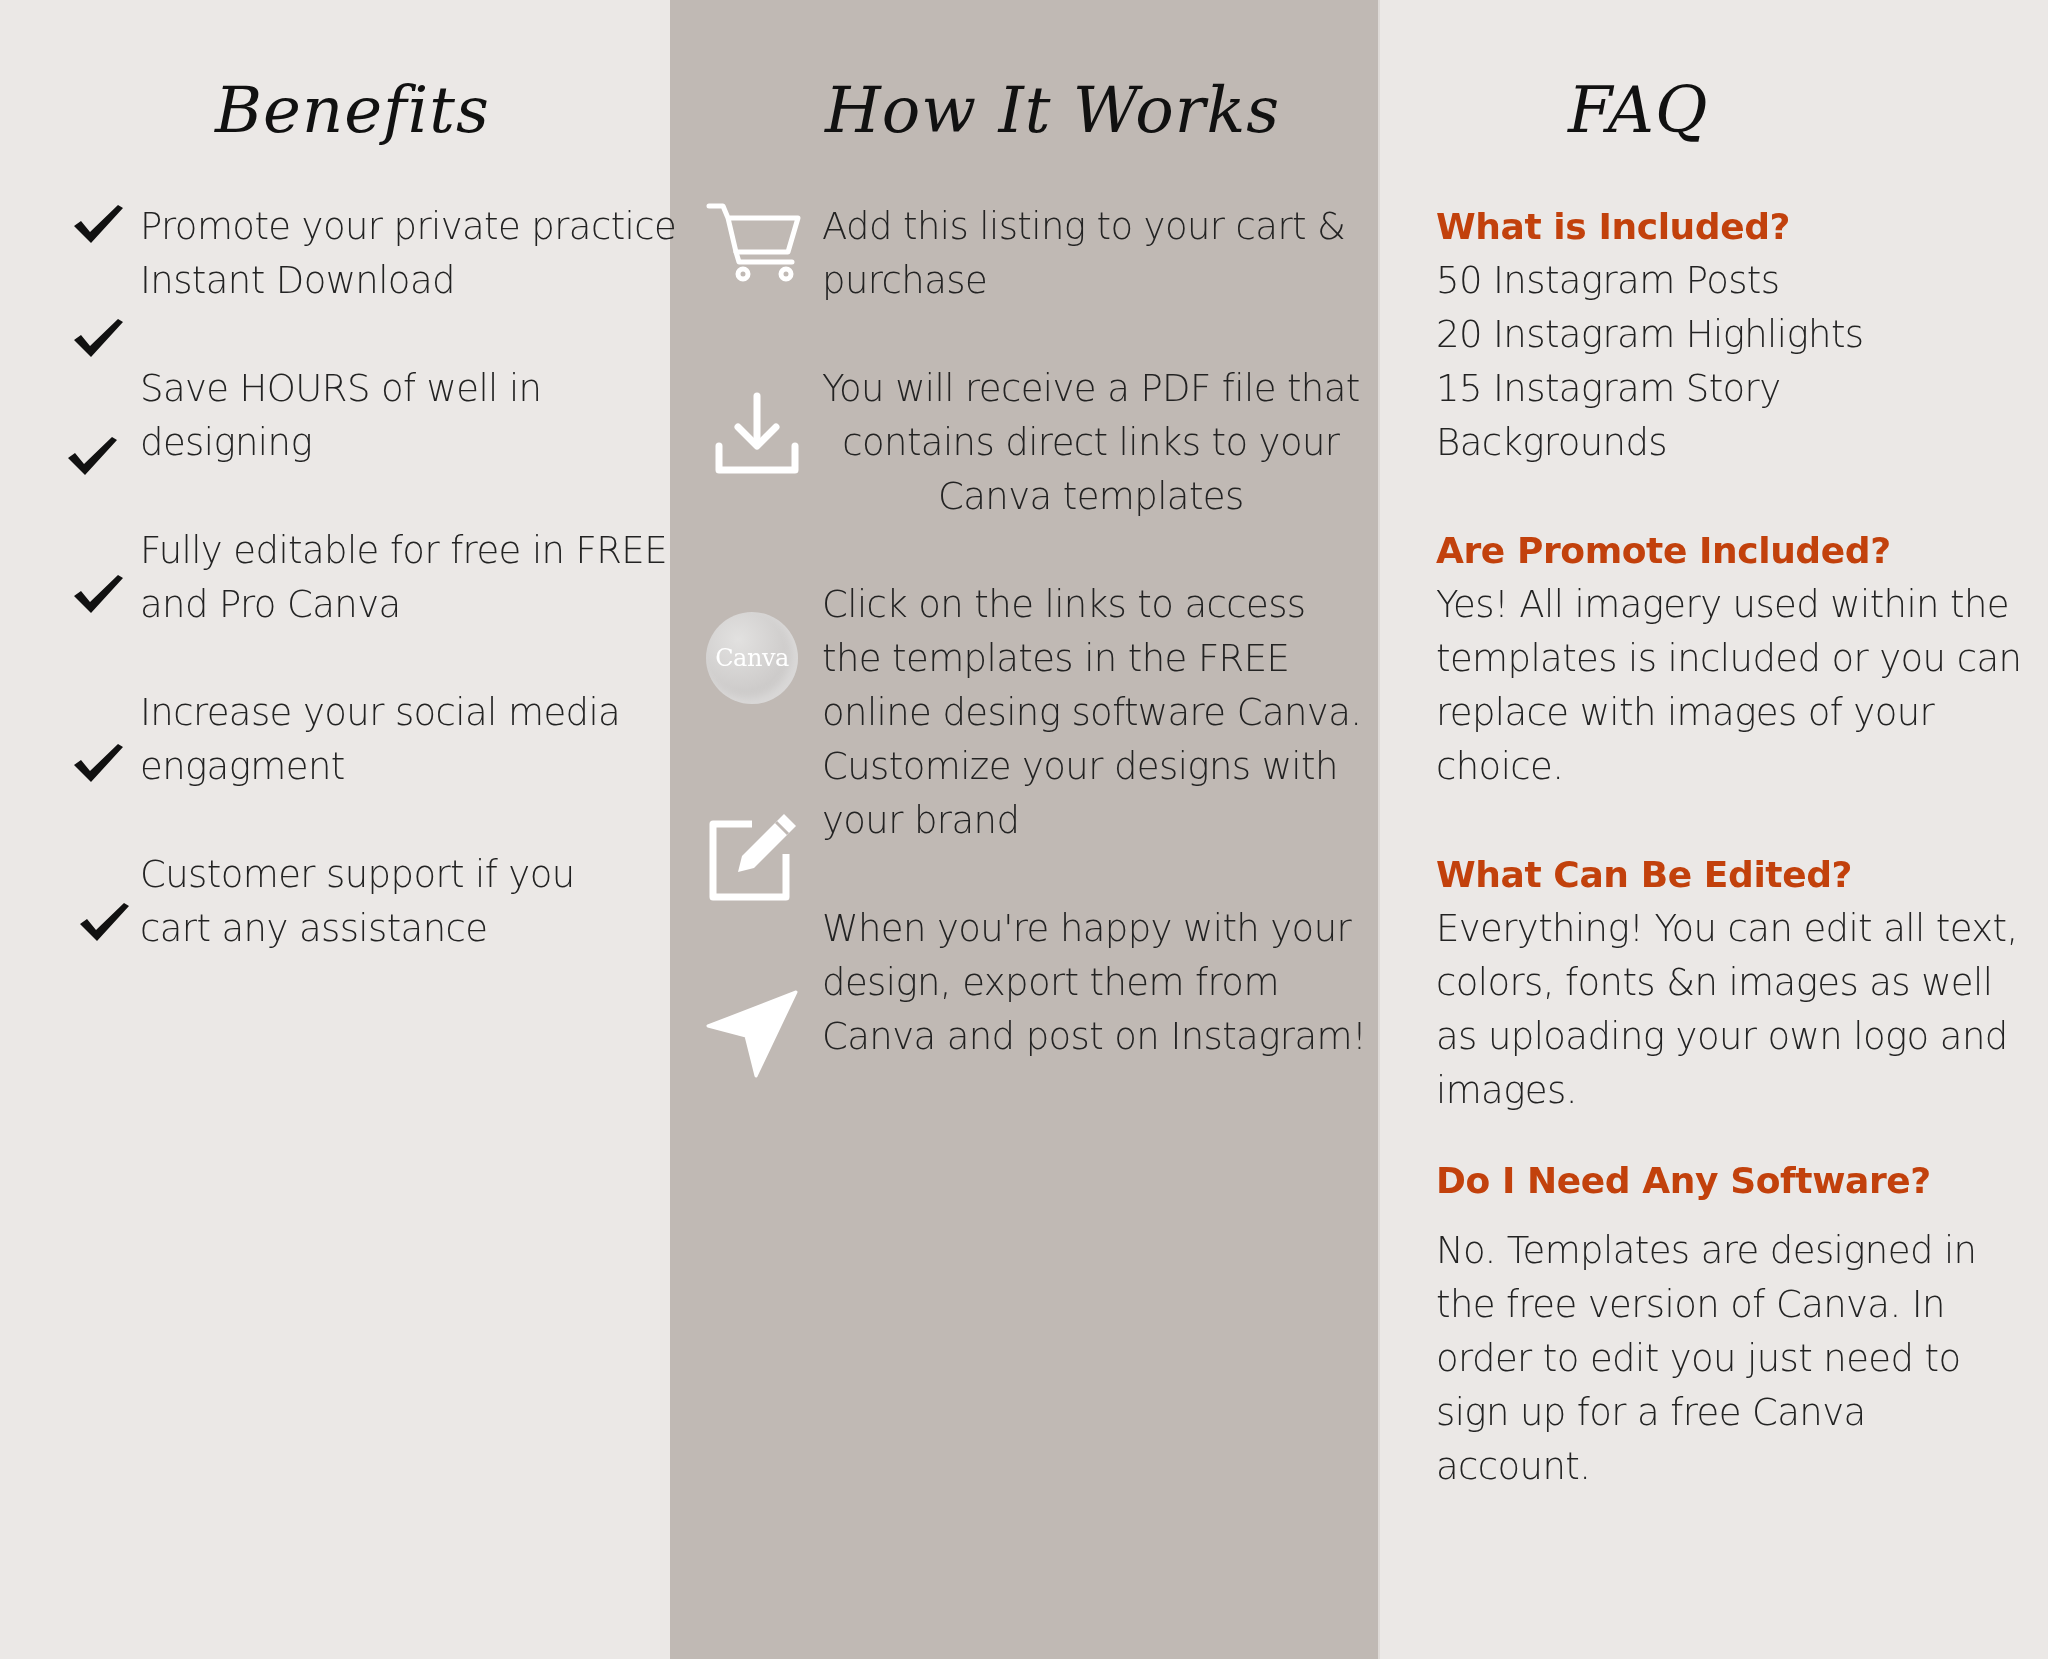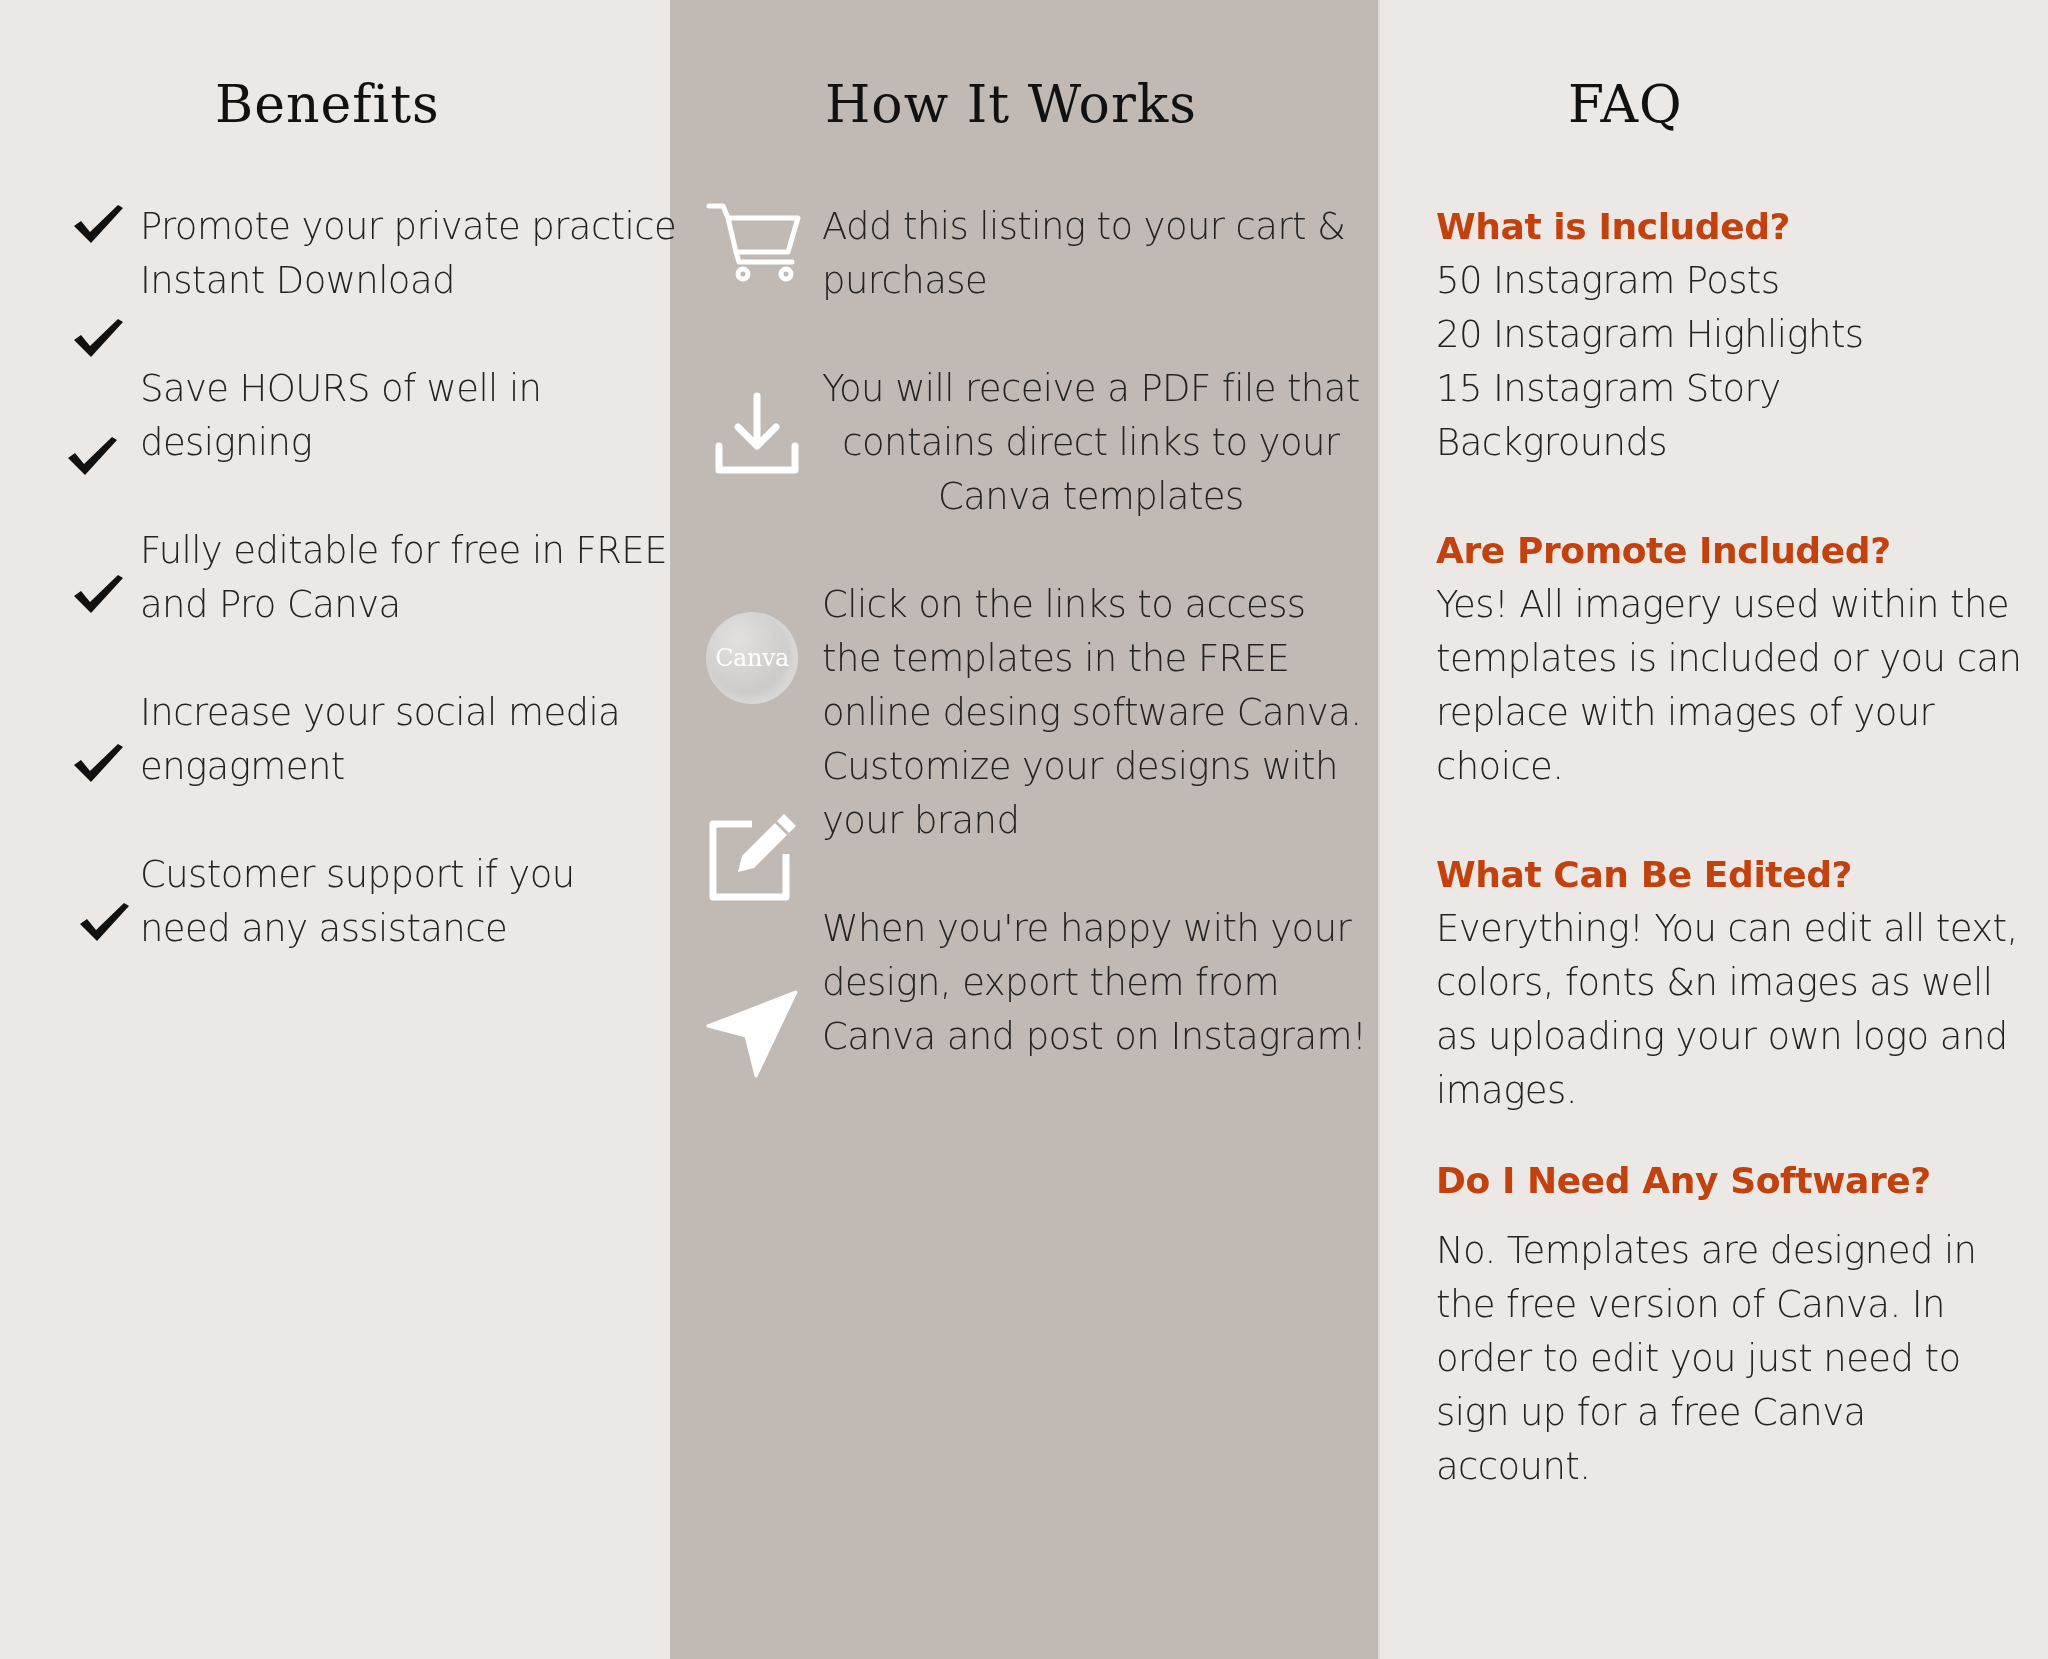--- a/index.html
+++ b/index.html
@@ -10,21 +10,22 @@
     color: #1e1e1e;
   }
   .col { position: absolute; top: 0; height: 1659px; }
   .col-left { left: 0; width: 670px; background: #ebe8e6; }
   .col-mid { left: 670px; width: 708px; background: #c0b9b4; }
   .col-right { left: 1378px; width: 670px; background: #ebe8e6; border-left: 2px solid #dedad7; }
 
   .script-title {
     position: absolute;
     font-family: "DejaVu Serif", serif;
-    font-size: 52px;
+    font-style: italic;
+    font-size: 64px;
     line-height: 1;
     color: #111;
     letter-spacing: 1px;
     white-space: nowrap;
   }
   .t-benefits { left: 215px; top: 78px; }
   .t-how { left: 825px; top: 78px; }
   .t-faq { left: 1568px; top: 78px; }
 
   .body-text {
@@ -116,21 +117,21 @@
 </div>
 <div class="body-text" style="left:140px; top:686px;">Increase your social media
 engagment</div>
 
 <div class="check" style="left:78px; top:900px;">
   <svg viewBox="0 0 52 44">
       <path d="M2 24 L9 19 L18 30 L46 3 L51 6 L19 41 Z" fill="#111"></path>
     </svg>
 </div>
 <div class="body-text" style="left:140px; top:848px;">Customer support if you
-need any assistance</div>
+cart any assistance</div>
 
 <div class="script-title t-how">How It Works</div>
 
 <div class="icon" style="left:706px; top:200px; width:96px; height:84px;">
   <svg viewBox="0 0 96 84" fill="none" stroke="#fff" stroke-width="5" stroke-linejoin="round" stroke-linecap="round">
     <path d="M3 6 H17 L22 18 H92 L82 52 H30 L22 18"></path>
     <path d="M30 52 L33 62 H86"></path>
     <circle cx="37" cy="74" r="5"></circle>
     <circle cx="80" cy="74" r="5"></circle>
   </svg>

